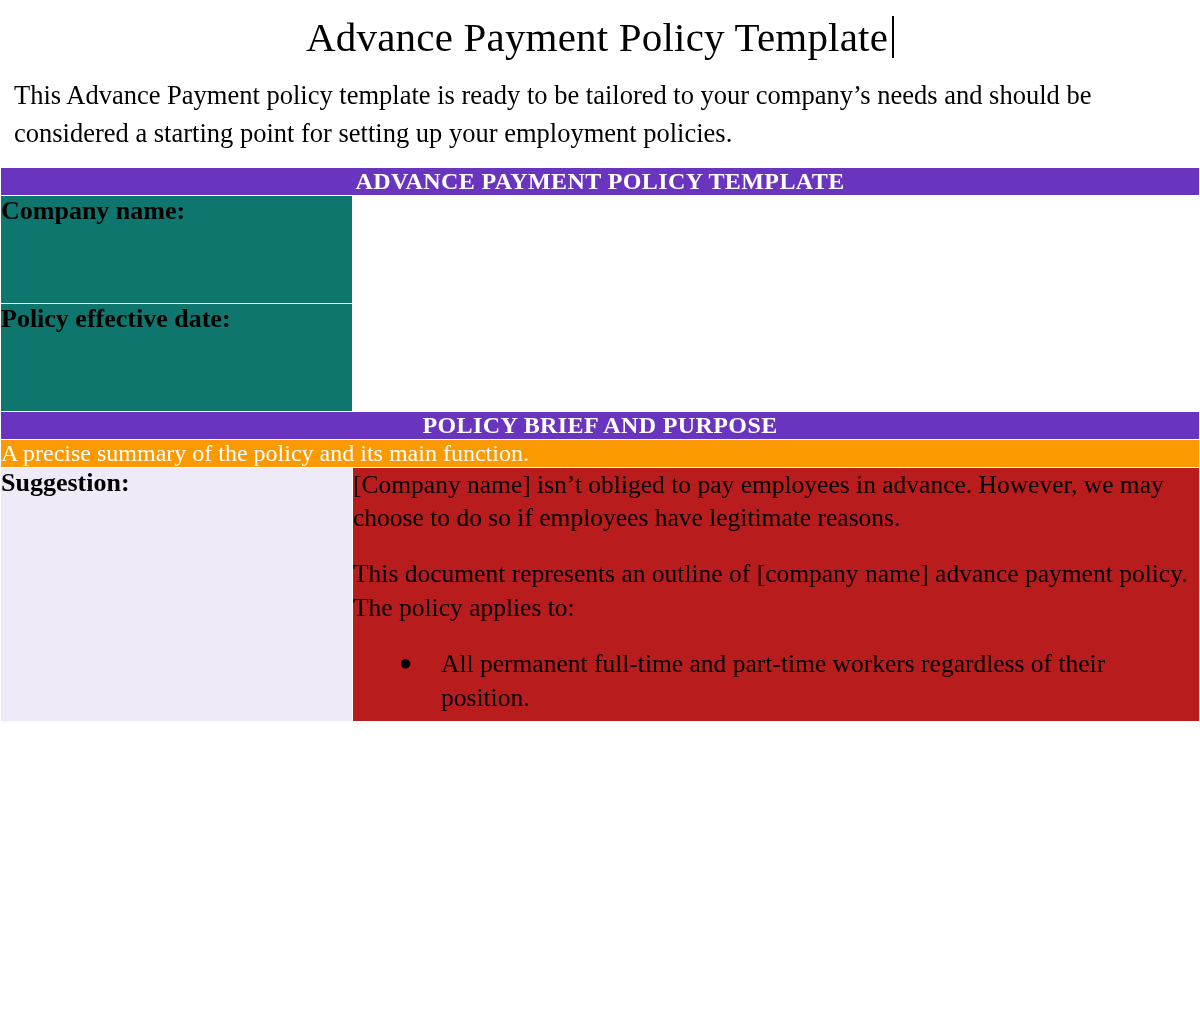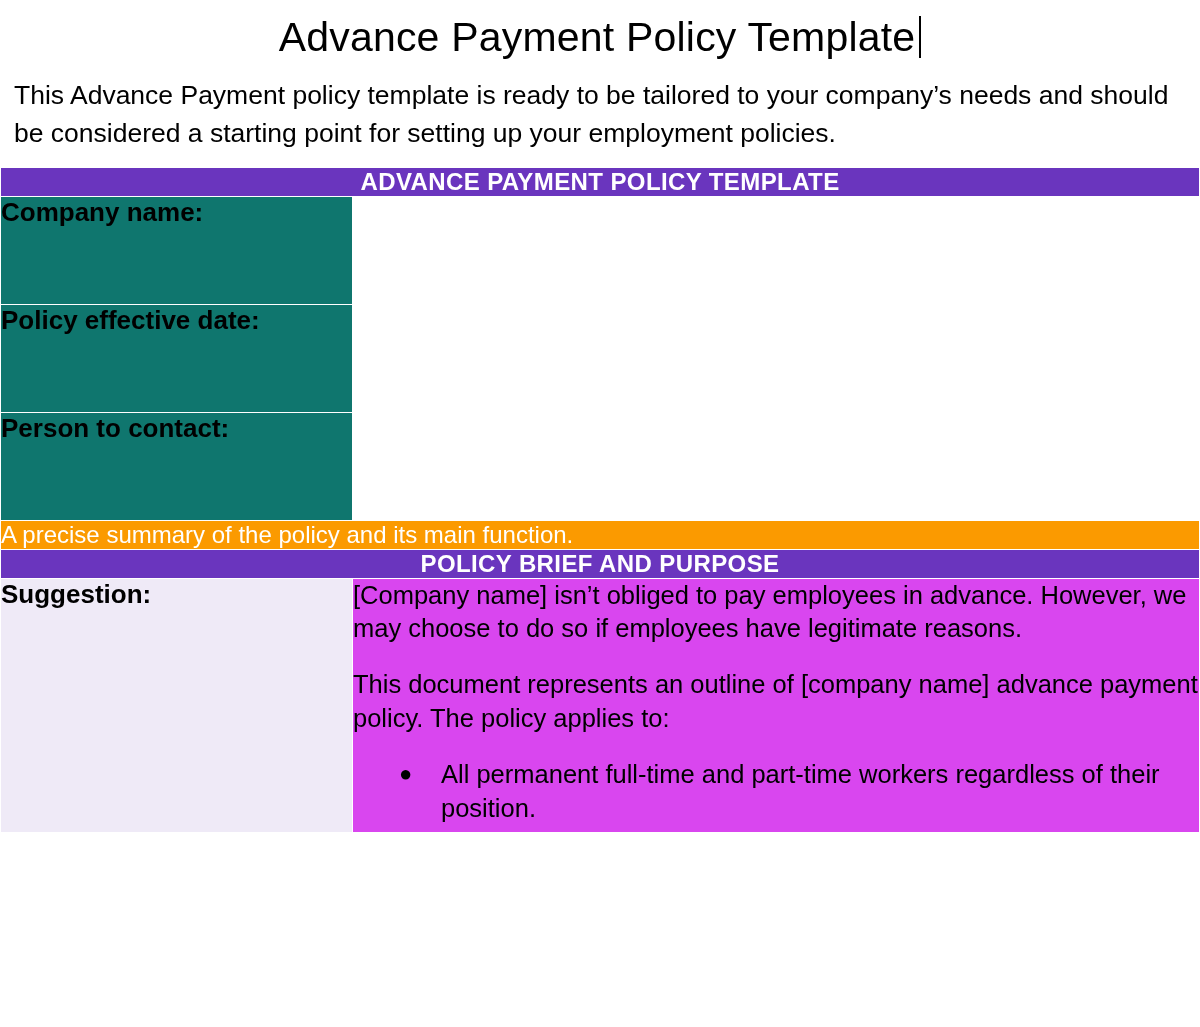--- a/index.html
+++ b/index.html
@@ -8,20 +8,21 @@
     background: #ffffff;
   }
   body {
     width: 1200px;
     font-family: "Liberation Sans", sans-serif;
     color: #000000;
   }
   .page {
     width: 1200px;
     box-sizing: border-box;
+    font-family: Liberation Serif, serif;
   }
   .doc-title {
     font-size: 41px;
     line-height: 1.25;
     text-align: center;
     font-weight: 400;
     margin: 12px 0 14px 0;
     color: #000;
     letter-spacing: 0.2px;
   }
@@ -85,21 +86,21 @@
   .sugg-label {
     background: #efeaf7;
     font-weight: bold;
     font-size: 26px;
     padding: 22px 0 0 16px;
     vertical-align: top;
     border-right: 2px solid #ffffff;
     margin-top: 24px;
   }
   .sugg-body {
-    background: #d946ef;
+    background: #b91c1c;
     padding: 28px 16px 10px 14px;
     font-size: 25.5px;
     line-height: 1.33;
     margin-left: 44px;
   }
   .sugg-body p {
     margin: 0 0 22px 0;
   }
   .sugg-body ul {
     margin: 0 0 0 0;
@@ -141,28 +142,24 @@
       </tr>
       <tr>
         <td class="label-cell">Company name:</td>
         <td class="value-cell"></td>
       </tr>
       <tr>
         <td class="label-cell">Policy effective date:</td>
         <td class="value-cell"></td>
       </tr>
       <tr>
-        <td class="label-cell">Person to contact:</td>
-        <td class="value-cell"></td>
+        <td class="band" colspan="2">POLICY BRIEF AND PURPOSE</td>
       </tr>
       <tr>
         <td class="band-orange" colspan="2">A precise summary of the policy and its main function.</td>
-      </tr>
-      <tr>
-        <td class="band" colspan="2">POLICY BRIEF AND PURPOSE</td>
       </tr>
       <tr>
         <td class="sugg-label">Suggestion:</td>
         <td class="sugg-body">
           <p>[Company name] isn’t obliged to pay employees in advance. However, we may choose to do so if employees have legitimate reasons.</p>
           <p>This document represents an outline of [company name] advance payment policy. The policy applies to:</p>
           <ul>
             <li><span class="bullet">●</span><span>All permanent full-time and part-time workers regardless of their position.</span></li>
           </ul>
         </td>

